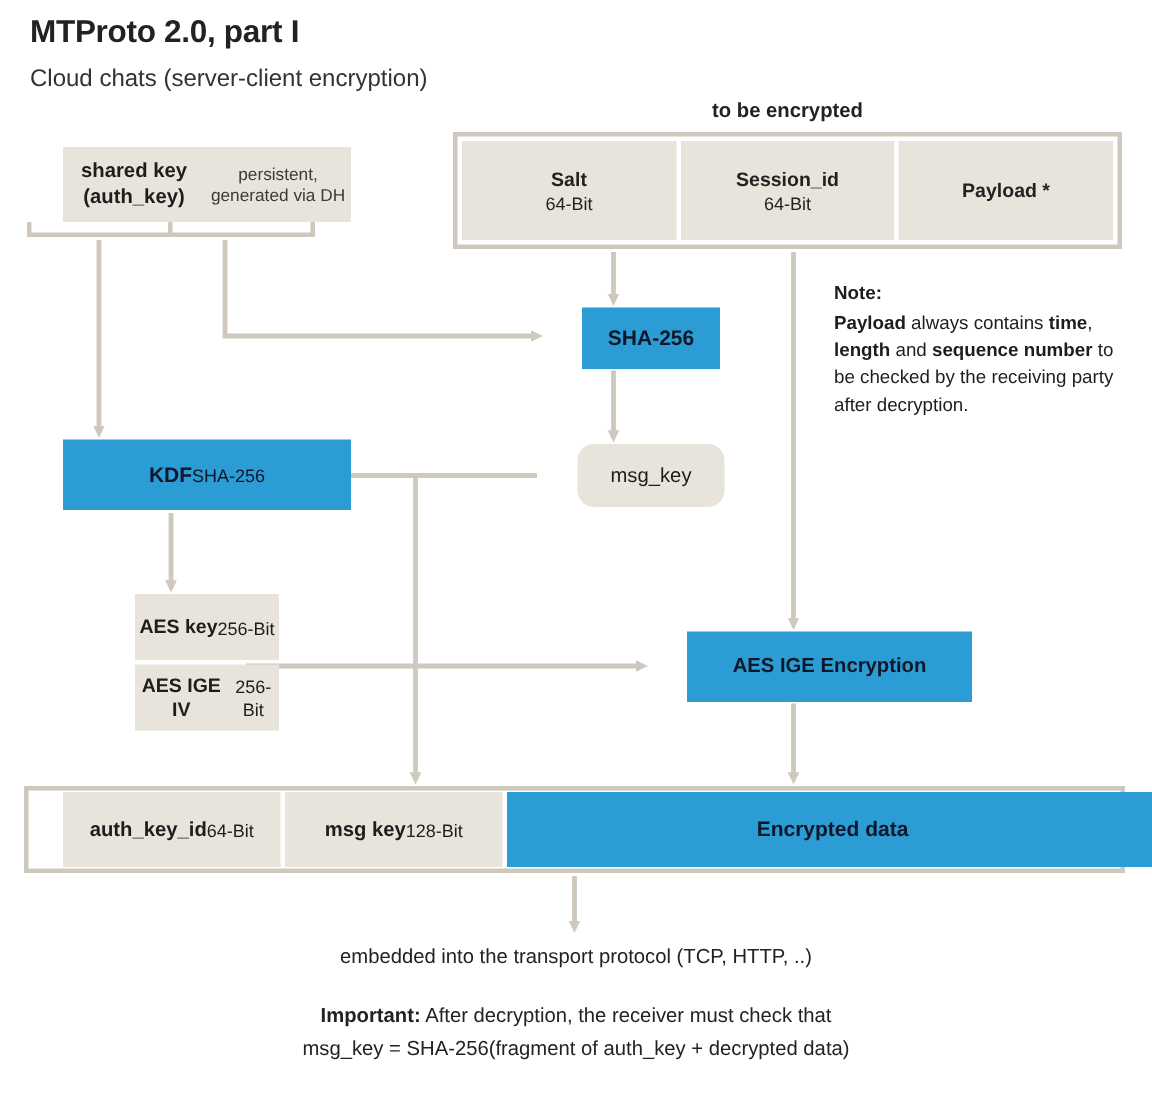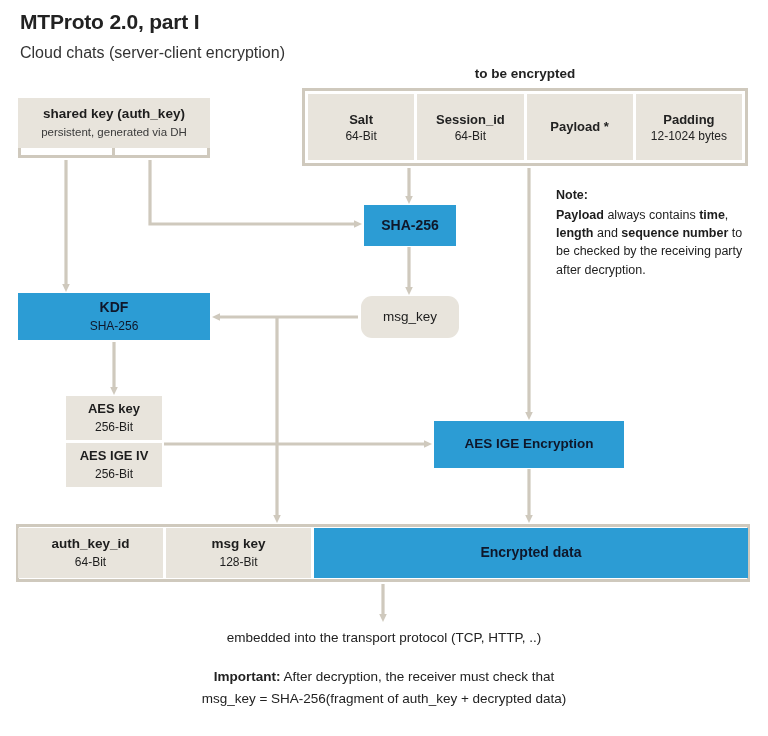--- a/index.html
+++ b/index.html
@@ -33,25 +33,26 @@
   #subtitle {
     left: 20px; top: 44px;
     font-size: 16px;
     color: #333333;
   }
 
   
   .box {
     box-sizing: border-box;
     display: flex;
-    flex-direction: column;
+    flex-direction: row;
     align-items: center;
     justify-content: center;
     text-align: center;
     line-height: 1.25;
+    margin-left: 24px;
   }
   .beige {
     background: #e8e4dc;
     color: #1d1d1d;
   }
   .blue {
     background: #2c9cd4;
     color: #0f172a;
   }
   .b-title {
@@ -258,24 +259,20 @@
       <div class="b-sub">64-Bit</div>
     </div>
     <div class="cell">
       <div class="b-title">Session_id</div>
       <div class="b-sub">64-Bit</div>
     </div>
     <div class="cell">
       <div class="b-title">Payload *</div>
       <div class="b-sub"></div>
     </div>
-    <div class="cell">
-      <div class="b-title">Padding</div>
-      <div class="b-sub">12-1024 bytes</div>
-    </div>
   </div>
 
   <div class="abs box blue" id="sha256">
     <div class="b-title">SHA-256</div>
   </div>
 
   <div class="abs box beige" id="msgkey">
     <div class="b-title">msg_key</div>
   </div>
 

